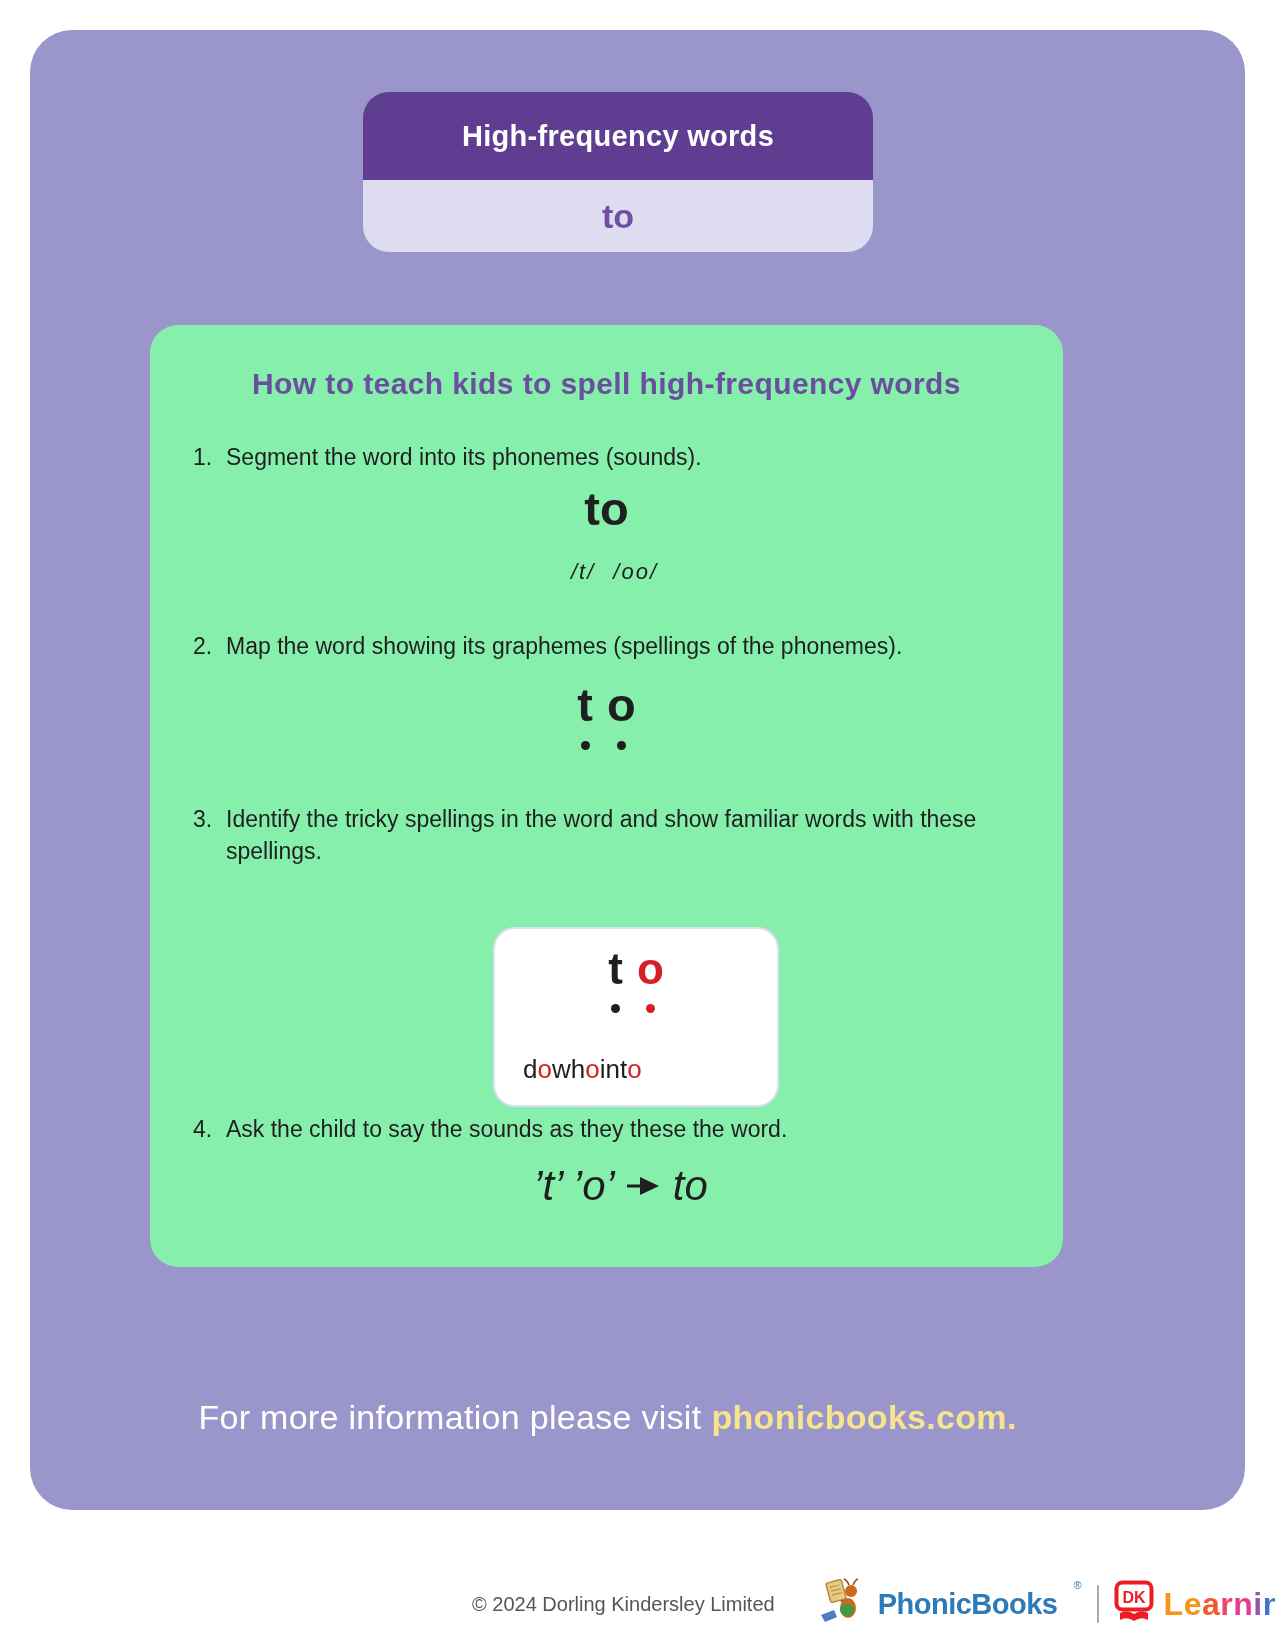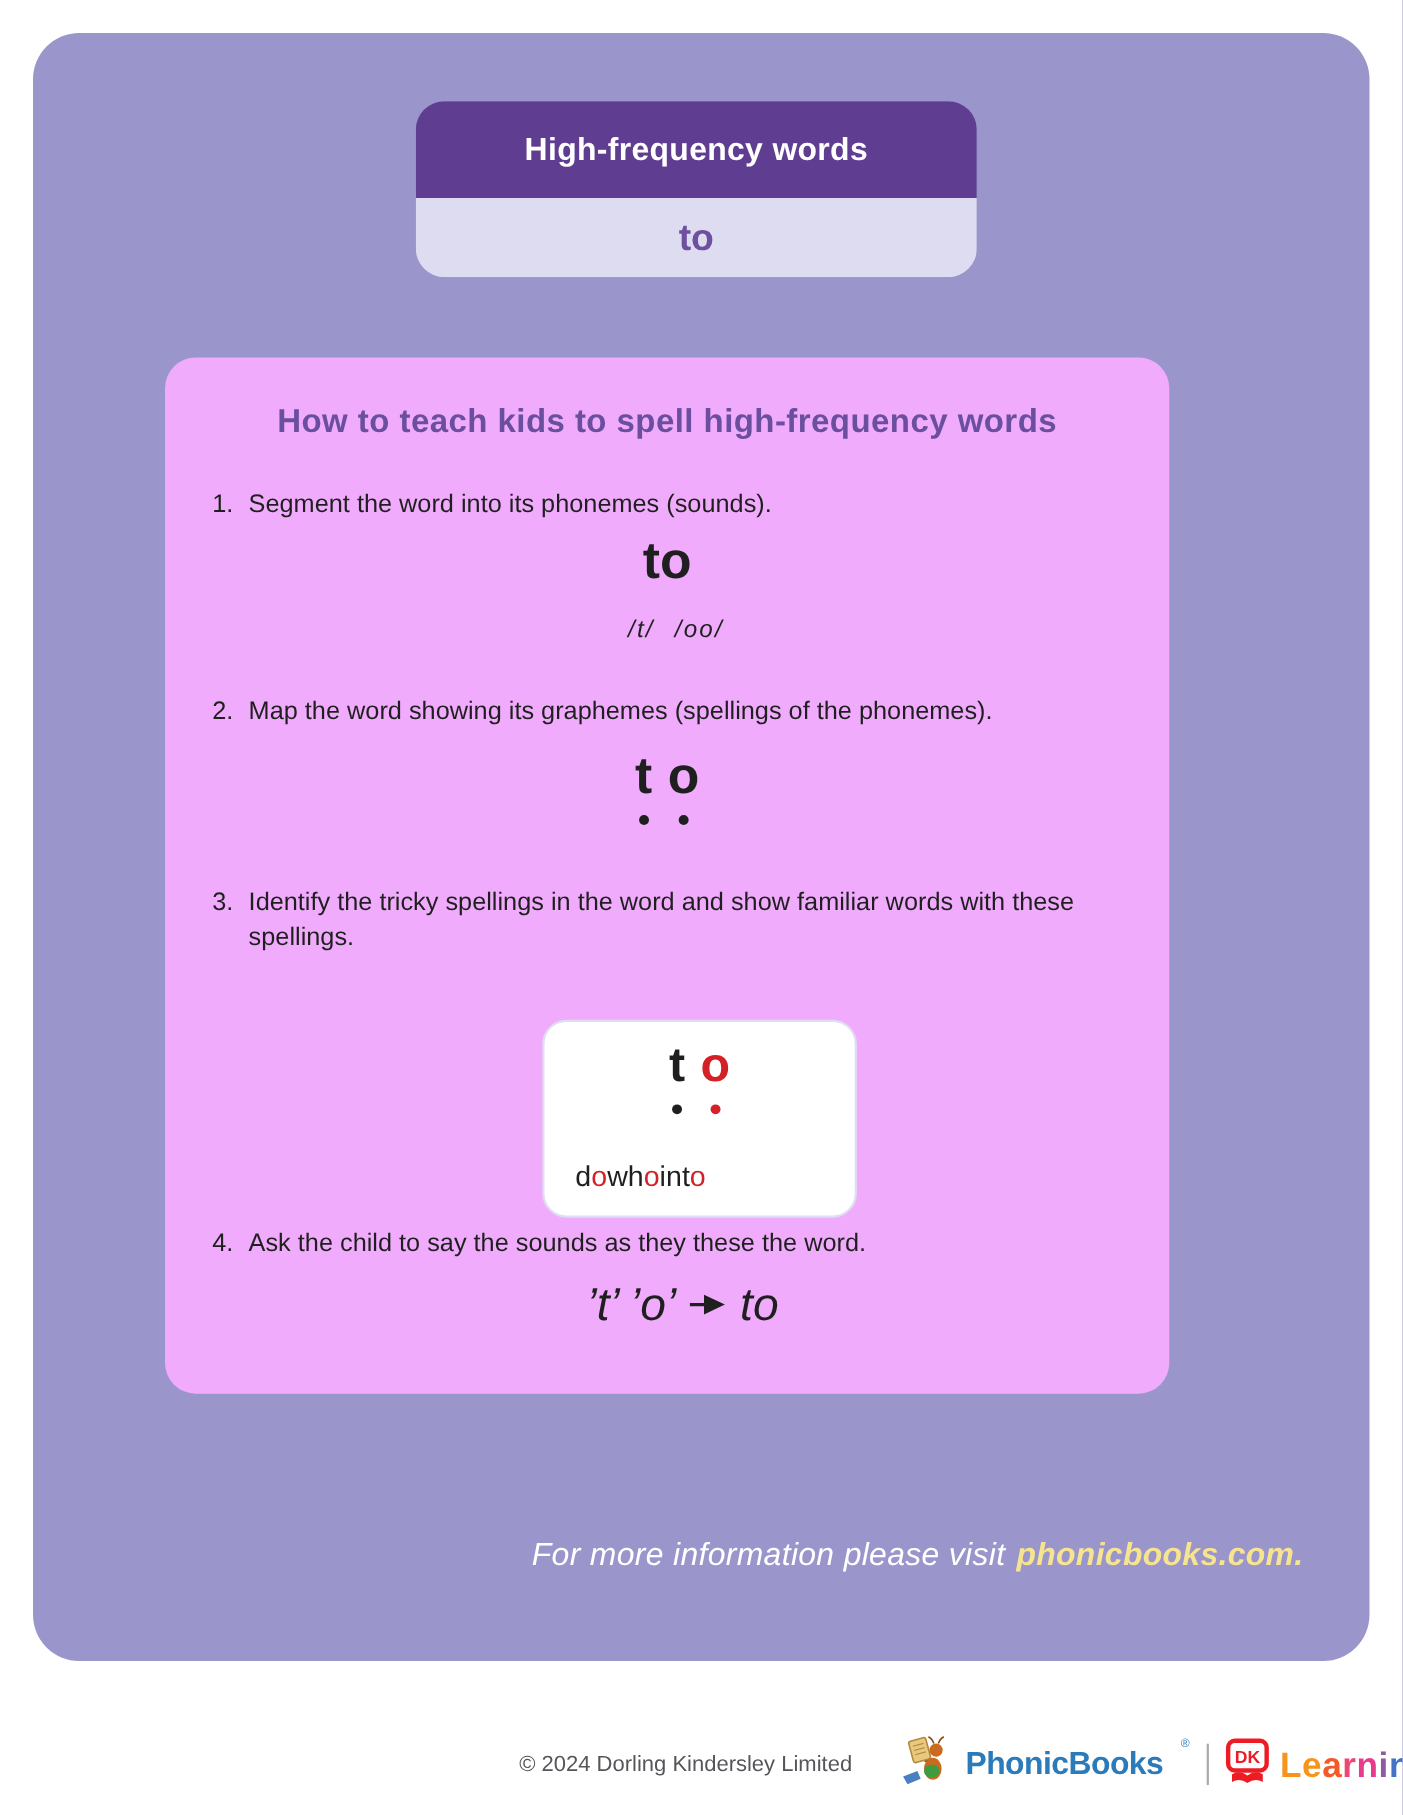--- a/index.html
+++ b/index.html
@@ -10,35 +10,35 @@
     font-family:"Liberation Sans", sans-serif;
     color:var(--ink,#1f1f1f);
     overflow:hidden;
   }
   .purple-card {
     position:absolute; left:30px; top:30px; width:1215px; height:1480px;
     background:var(--purple-bg,#9a96cb); border-radius:42px;
   }
   .header-card {
     position:absolute; left:333px; top:62px; width:510px; height:160px;
-    border-radius:26px; overflow:hidden;margin-left:15px;
+    border-radius:26px; overflow:hidden;
   }
   .header-top {
     height:88px; background:var(--header-dark,#5f3d91); color:#fff;
     display:flex; align-items:center; justify-content:center;
     font-size:29px; font-weight:600; letter-spacing:0.3px;
   }
   .header-bottom {
     height:72px; background:var(--header-light,#dedcf0); color:var(--purple-text,#6f4f9f);
     display:flex; align-items:center; justify-content:center;
     font-size:34px; font-weight:600;
   }
   .content-card {
     position:absolute; left:120px; top:295px; width:913px; height:942px;
-    background:#f0abfc; border-radius:28px;
+    background:#86efac; border-radius:28px;
   }
   .card-title {
     position:absolute; top:42px; left:0; right:0; text-align:center;
     font-size:30px; font-weight:700; color:var(--title-purple,#6a4f9e); letter-spacing:0.4px;
   }
   .step { position:absolute; left:43px; padding-left:33px; font-size:23px; line-height:1.4; color:var(--ink,#1f1f1f); }
   .step .step-num { position:absolute; left:0; }
   .step.s1 { top:116px; }
   .step.s2 { top:305px; }
   .step.s3 { top:478px; max-width:805px; }
@@ -75,22 +75,22 @@
     font-size:26px; font-weight:400;
   }
   .sounds-line {
     position:absolute; top:840px; left:0; right:0;
     display:flex; justify-content:center; align-items:center; gap:12px;
     font-size:42px; font-style:italic; font-weight:500; line-height:1;padding-left:28px;
   }
   .sounds-line .snd-word { font-style:italic; }
   .arrow-wrap { display:flex; align-items:center; }
   .info-note {
-    position:absolute; left:0; top:1368px; width:1155px; text-align:right;
-    color:#ffffff; font-size:29px; font-weight:500; letter-spacing:0.3px;font-style:italic;
+    position:absolute; left:0; top:1368px; width:1155px; text-align:center;
+    color:#ffffff; font-size:34px; font-weight:500; letter-spacing:0.3px;
   }
   .info-note .link { color:var(--link-yellow,#f7e48f); font-weight:700; margin-left:10px; }
   .bottom-row {
     position:absolute; left:472px; top:1578px; height:52px;
     display:flex; align-items:center; gap:15px;
   }
   .copyright { font-size:20px; color:var(--copyright-gray,#55565a); margin-right:28px; white-space:nowrap; }
   .pb-logo { display:flex; align-items:center; gap:16px; }
   .pb-text {
     font-size:29px; font-weight:800; color:var(--pb-blue,#2b7ab9);

